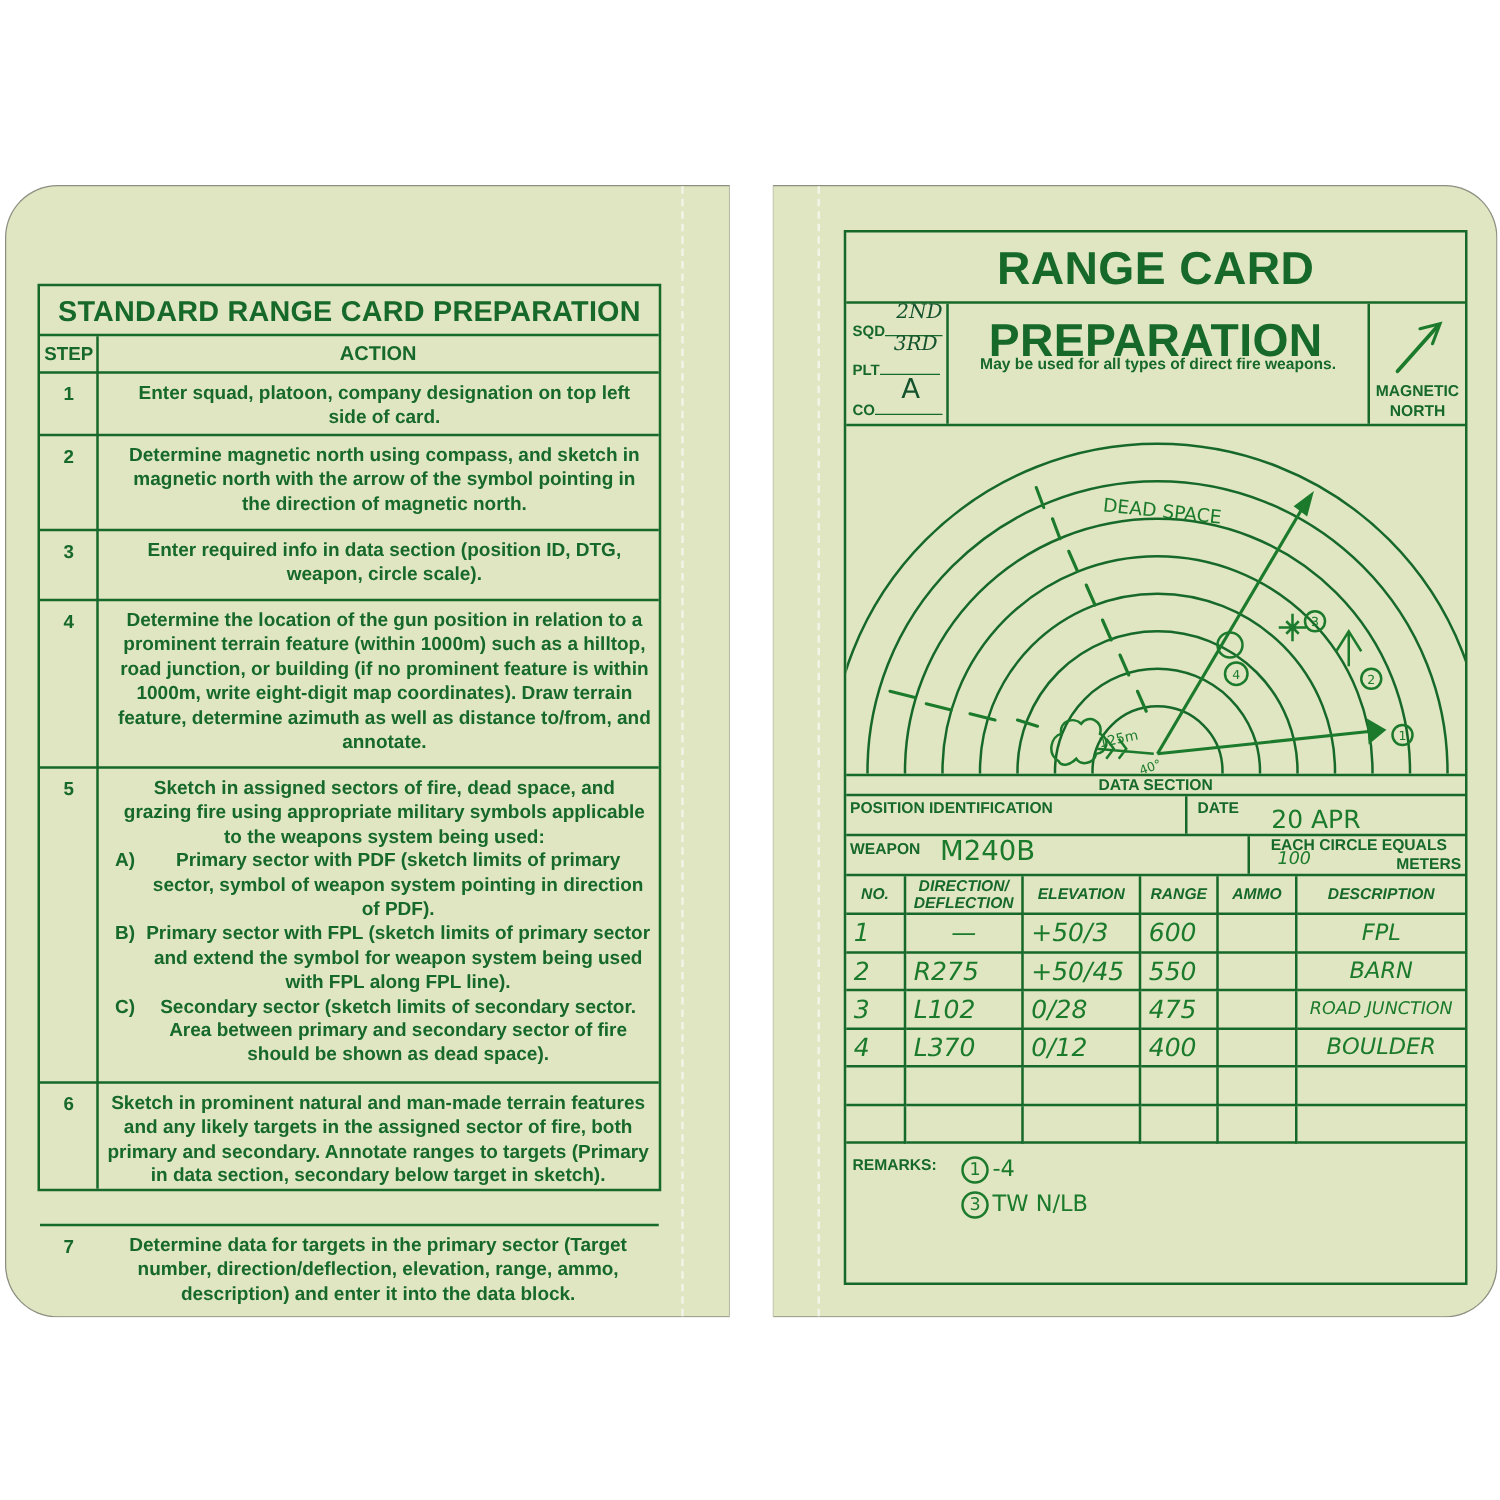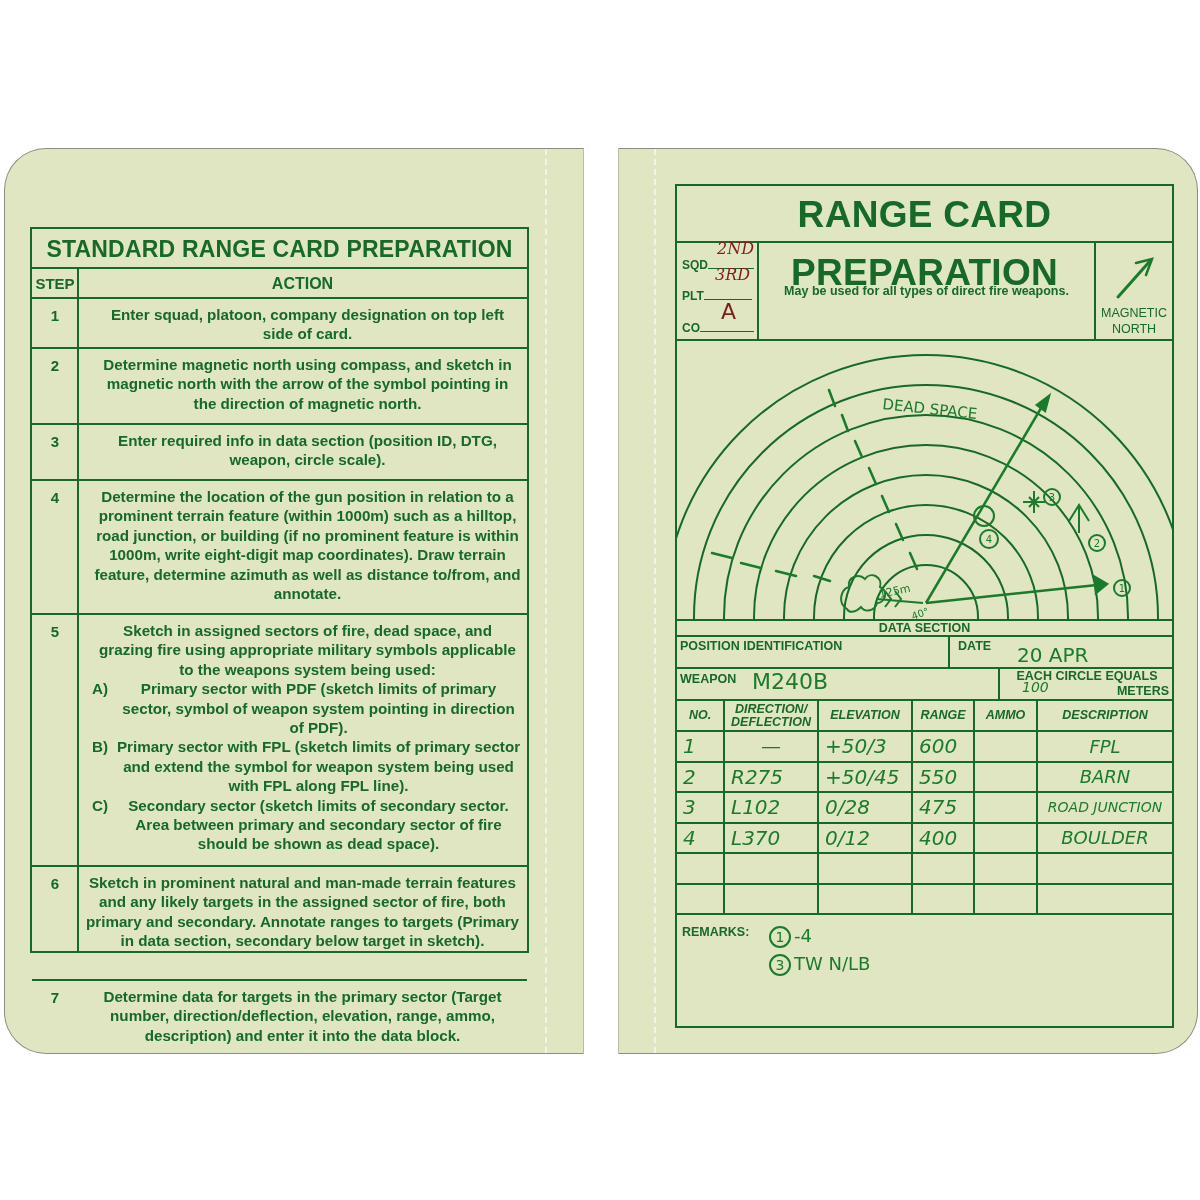--- a/index.html
+++ b/index.html
@@ -35,25 +35,25 @@
 
   
   .rt { left: 56px; top: 35px; width: 499px; height: 844px; }
   .rt-title { position: absolute; left: 0; right: 0; top: 0; height: 57px; border-bottom: 2px solid #17692a;
               font-size: 37px; font-weight: bold; text-align: center; line-height: 58px; letter-spacing: 0.3px; }
   .rt-hdr { position: absolute; left: 0; right: 0; top: 57px; height: 98px; border-bottom: 2px solid #17692a; }
   .unit-box { position: absolute; left: 0; top: 0; width: 82px; height: 100%; border-right: 2px solid #17692a; }
   .unit-line { position: absolute; left: 5px; font-size: 12px; font-weight: bold; }
   .unit-line .u { display: inline-block; border-bottom: 1.5px solid #17692a; width: 46px; position: relative; height: 12px; vertical-align: baseline; }
   .hand { font-family: "DejaVu Sans", sans-serif; color: #1b7a2b; font-weight: normal; }
-  .unit-val { position: absolute; font-family: "DejaVu Serif", serif; font-style: italic; color: #7f1d1d; }
+  .unit-val { position: absolute; font-family: "DejaVu Serif", serif; font-style: italic; color: #14532d; }
   .hdr-note { position: absolute; left: 82px; right: 78px; top: 0; height: 100%; display: flex; align-items: center; justify-content: center;
               font-size: 12.5px; font-weight: bold; }
   .mn-box { position: absolute; right: 0; top: 0; width: 78px; height: 100%; border-left: 2px solid #17692a; }
-  .mn-label { position: absolute; left: 0; right: 0; bottom: 2px; text-align: center; font-size: 12.5px; font-weight: normal; line-height: 16px; }
+  .mn-label { position: absolute; left: 0; right: 0; bottom: 2px; text-align: center; font-size: 12.5px; font-weight: bold; line-height: 16px; }
 
   .sketch { position: absolute; left: 0; right: 0; top: 155px; height: 278px; overflow: hidden; }
   .ds-bar { position: absolute; left: 0; right: 0; top: 433px; height: 18px; border-top: 2px solid #17692a; border-bottom: 2px solid #17692a;
             font-size: 12.5px; font-weight: bold; text-align: center; line-height: 15px; }
 
   .pos-row { position: absolute; left: 0; right: 0; top: 451px; height: 32px; border-bottom: 2px solid #17692a; font-size: 12.5px; font-weight: bold; }
   .pos-row .a { position: absolute; left: 3px; top: 2px; }
   .pos-row .div { position: absolute; left: 271px; top: 0; bottom: 0; width: 2px; background: #17692a; }
   .pos-row .b { position: absolute; left: 281px; top: 2px; }
   .pos-row .bv { position: absolute; left: 340px; top: 6px; font-size: 20px; }

